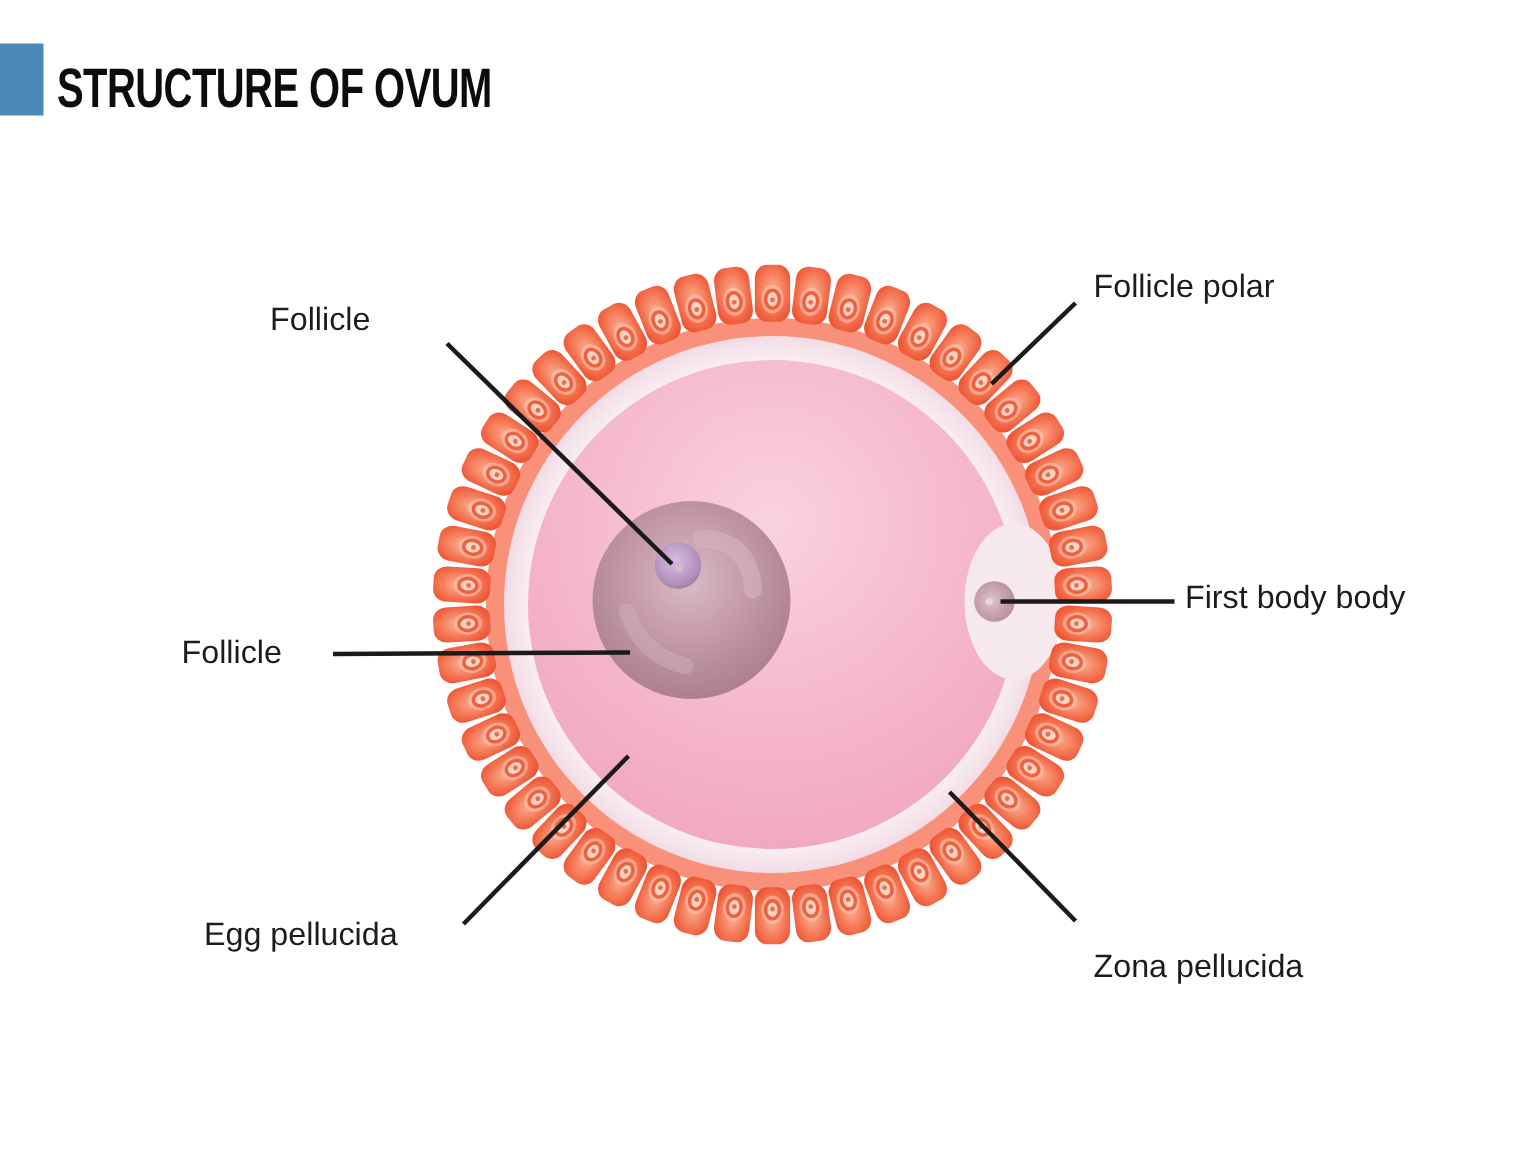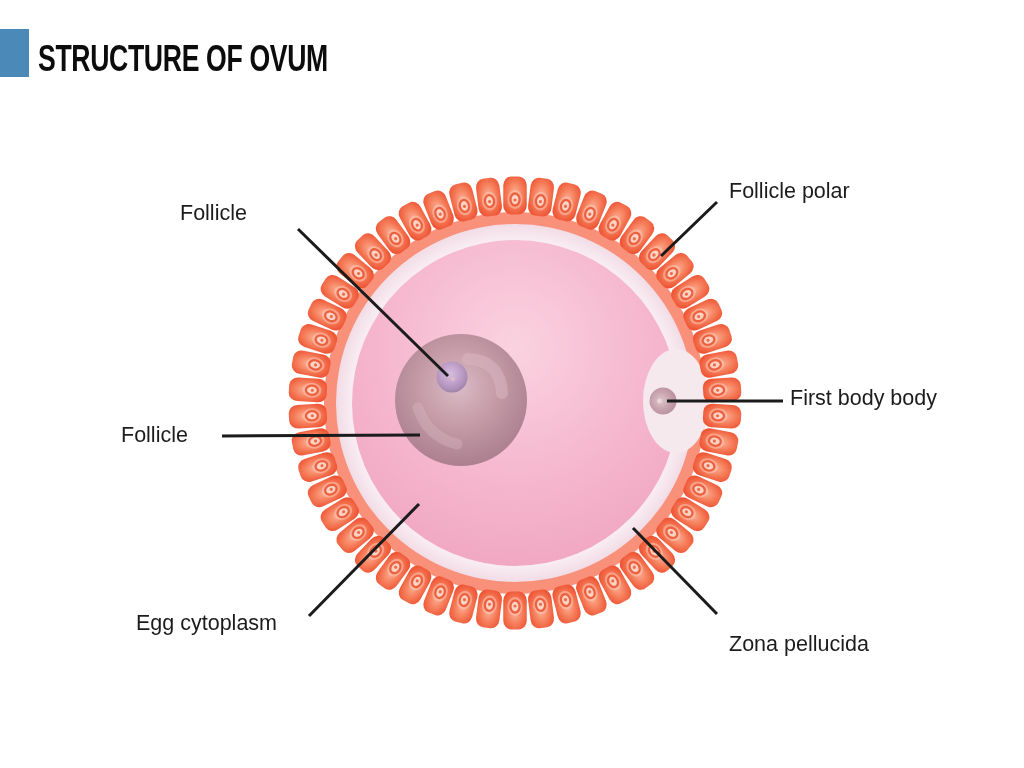--- a/index.html
+++ b/index.html
@@ -396,16 +396,16 @@
     <line class="label-line" x1="222" y1="436" x2="420" y2="435"></line>
     <line class="label-line" x1="309" y1="616" x2="419" y2="504"></line>
     <line class="label-line" x1="717" y1="202" x2="661" y2="256"></line>
     <line class="label-line" x1="667" y1="401" x2="783" y2="401"></line>
     <line class="label-line" x1="633" y1="528" x2="717" y2="614"></line>
   </g>
 </svg>
 
 <div class="label" id="lbl-nucleolus">Follicle</div>
 <div class="label" id="lbl-nucleus">Follicle</div>
-<div class="label" id="lbl-egg-cytoplasm">Egg cytoplasm</div>
+<div class="label" id="lbl-egg-cytoplasm">Egg pellucida</div>
 <div class="label" id="lbl-follicle-cell">Follicle polar</div>
 <div class="label" id="lbl-first-polar-body">First body body</div>
 <div class="label" id="lbl-zona-pellucida">Zona pellucida</div>
 
 </body></html>

